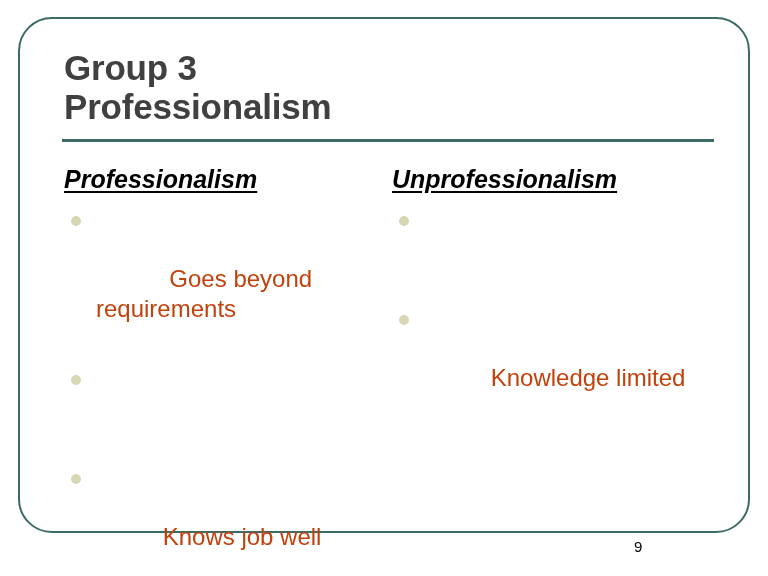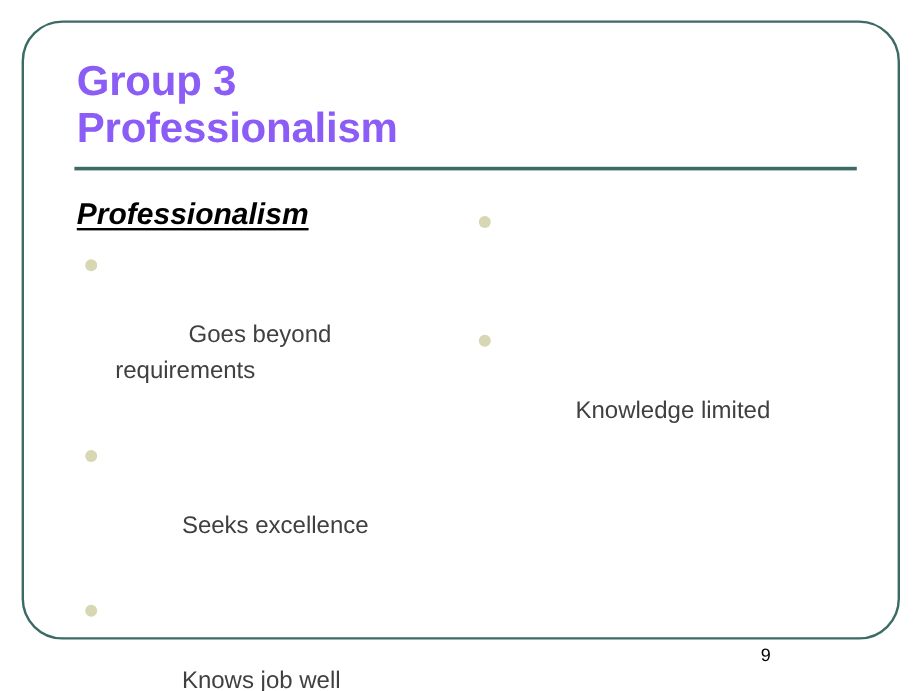--- a/index.html
+++ b/index.html
@@ -41,21 +41,21 @@
     position: absolute;
     left: 64px;
     top: 48px;
     width: 640px;
   }
   .slide-title {
     margin: 0;
     font-size: 35px;
     line-height: 39px;
     font-weight: bold;
-    color: #8b5cf6;
+    color: #404040;
     letter-spacing: -0.2px;
     white-space: pre;
   }
   #title-rule {
     position: absolute;
     left: 62px;
     top: 139px;
     width: 652px;
     height: 3px;
     background: #3c6b66;
@@ -97,23 +97,23 @@
 
   ul.bullets {
     list-style: none;
     margin: 4px 0 0 0;
     padding: 0;
   }
   ul.bullets li {
     position: relative;
     padding-left: 32px;
     margin-bottom: 9px;
-    font-size: 20px;
+    font-size: 24px;
     line-height: 30px;
-    color: #404040;
+    color: #c2410c;
     white-space: pre-wrap;
   }
   ul.bullets li .bullet-dot {
     position: absolute;
     left: 7px;
     top: 12px;
     width: 10px;
     height: 10px;
     border-radius: 50%;
     background: #d7d7b3;
@@ -147,31 +147,31 @@
 
     <div class="column left">
       <div class="col-heading">Professionalism</div>
       <ul class="bullets">
         <li>
           <span class="bullet-dot"></span>
           <span> Goes beyond requirements</span>
         </li>
         <li>
           <span class="bullet-dot"></span>
-          <span>Seeks excellence</span>
         </li>
         <li>
           <span class="bullet-dot"></span>
           <span>Knows job well</span>
         </li>
 
       </ul>
     </div>
 
     <div class="column right">
+      <div class="col-heading">Unprofessionalism</div>
       <ul class="bullets">
         <li>
           <span class="bullet-dot"></span>
         </li>
         <li>
           <span class="bullet-dot"></span>
           <span>Knowledge limited</span>
         </li>
 
       </ul>

